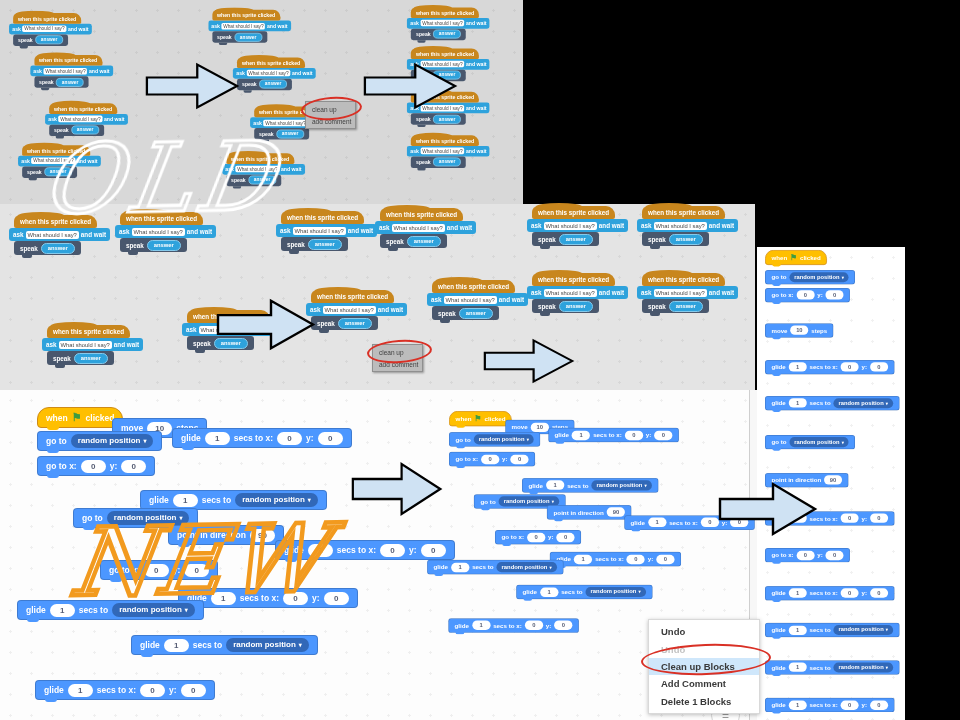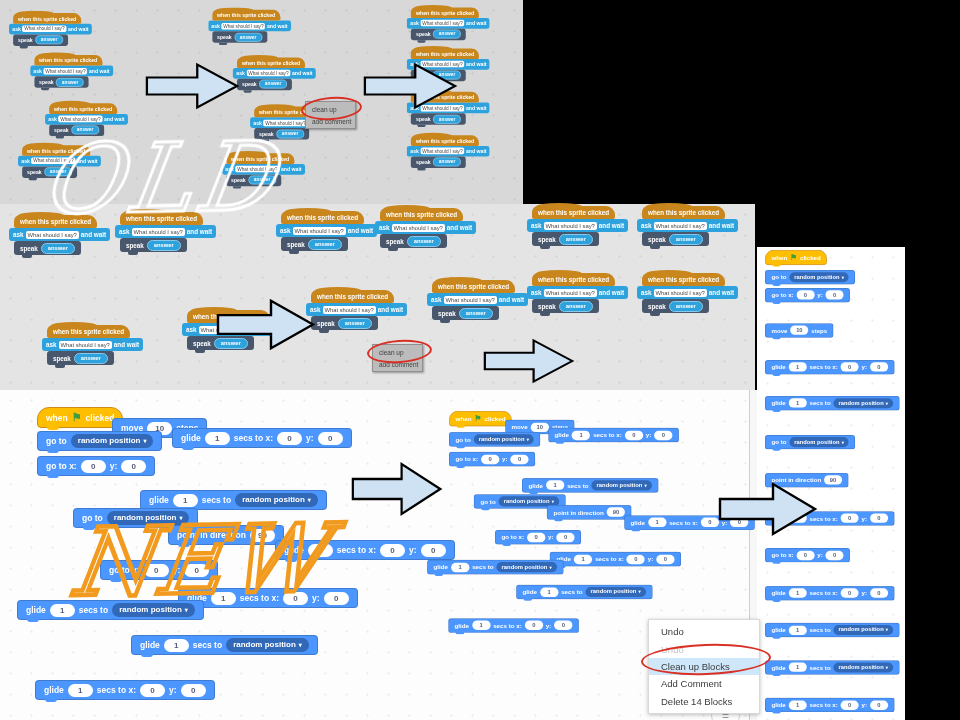--- a/index.html
+++ b/index.html
@@ -54,21 +54,21 @@
   
   .omenu{position:absolute;width:49px;background:#BCBCBC;border:1px solid #8F8F8F;
       box-shadow:1px 1px 2px rgba(0,0,0,.35);font:6.5px "Liberation Sans",sans-serif;
       color:#3f3f3f;padding:1px 0;z-index:5;}
   .omenu .orow{padding:2.5px 6px;white-space:nowrap;}
 
   
   .nmenu{position:absolute;left:648px;top:619px;width:112px;background:#fff;border:1px solid #d9d9d9;
       box-shadow:0 1px 4px rgba(0,0,0,.25);font:9.5px "Liberation Sans",sans-serif;color:#3a3a3a;
       padding:3px 0;z-index:5;box-sizing:border-box;}
-  .nmenu .row{padding:3.2px 12px;white-space:nowrap;}
+  .nmenu .row{padding:3.2px 12px;white-space:nowrap;font-weight:bold;}
   .nmenu .dis{color:#c3c3c3;}
   .nmenu .hi{background:#cfe7fb;}
 
   .redcircle{position:absolute;border:2.5px solid #D93025;border-radius:50%;z-index:6;}
   .rc1{left:301px;top:97px;width:57px;height:19px;transform:rotate(-4deg);}
   .rc2{left:367px;top:340px;width:61px;height:19px;transform:rotate(-4deg);}
   .rc3{left:641px;top:644px;width:126px;height:27px;transform:rotate(-2deg);}
 
   .zoombtn{position:absolute;left:711px;top:701px;width:29px;height:29px;border-radius:50%;
       background:#fff;border:1px solid #d5d5d5;color:#9a9a9a;font:12px "Liberation Sans",sans-serif;
@@ -721,21 +721,21 @@
     <div class="orow">clean up</div>
     <div class="orow">add comment</div>
   </div>
   <div class="redcircle rc2"></div>
 
   <div class="nmenu">
     <div class="row">Undo</div>
     <div class="row dis">Undo</div>
     <div class="row hi">Clean up Blocks</div>
     <div class="row">Add Comment</div>
-    <div class="row">Delete 14 Blocks</div>
+    <div class="row">Delete 1 Blocks</div>
   </div>
   <div class="redcircle rc3"></div>
 
   <div class="zoombtn">=</div>
 
   <div class="biglabel" id="oldlbl">OLD</div>
   <div class="biglabel" id="newlbl">NEW</div>
 </div>
 
 </body></html>

